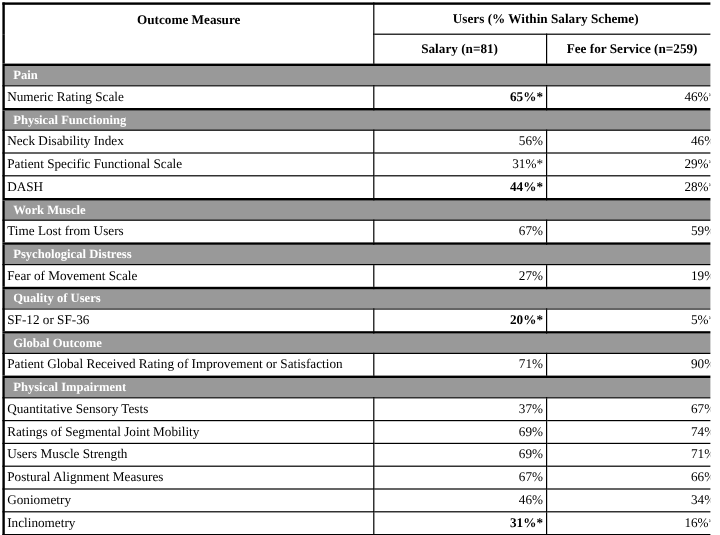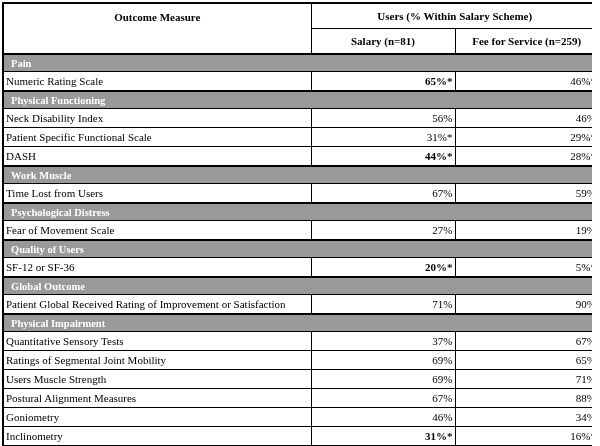--- a/index.html
+++ b/index.html
@@ -155,31 +155,31 @@
           <td colspan="3">Physical Impairment</td>
         </tr>
         <tr class="data-row">
           <td class="measure-cell">Quantitative Sensory Tests</td>
           <td class="value-cell">37%</td>
           <td class="value-cell">67%</td>
         </tr>
         <tr class="data-row">
           <td class="measure-cell">Ratings of Segmental Joint Mobility</td>
           <td class="value-cell">69%</td>
-          <td class="value-cell">65%</td>
+          <td class="value-cell">74%</td>
         </tr>
         <tr class="data-row">
           <td class="measure-cell">Users Muscle Strength</td>
           <td class="value-cell">69%</td>
           <td class="value-cell">71%</td>
         </tr>
         <tr class="data-row">
           <td class="measure-cell">Postural Alignment Measures</td>
           <td class="value-cell">67%</td>
-          <td class="value-cell">88%</td>
+          <td class="value-cell">66%</td>
         </tr>
         <tr class="data-row">
           <td class="measure-cell">Goniometry</td>
           <td class="value-cell">46%</td>
           <td class="value-cell">34%</td>
         </tr>
         <tr class="data-row">
           <td class="measure-cell">Inclinometry</td>
           <td class="value-cell bold-value">31%*</td>
           <td class="value-cell">16%*</td>

